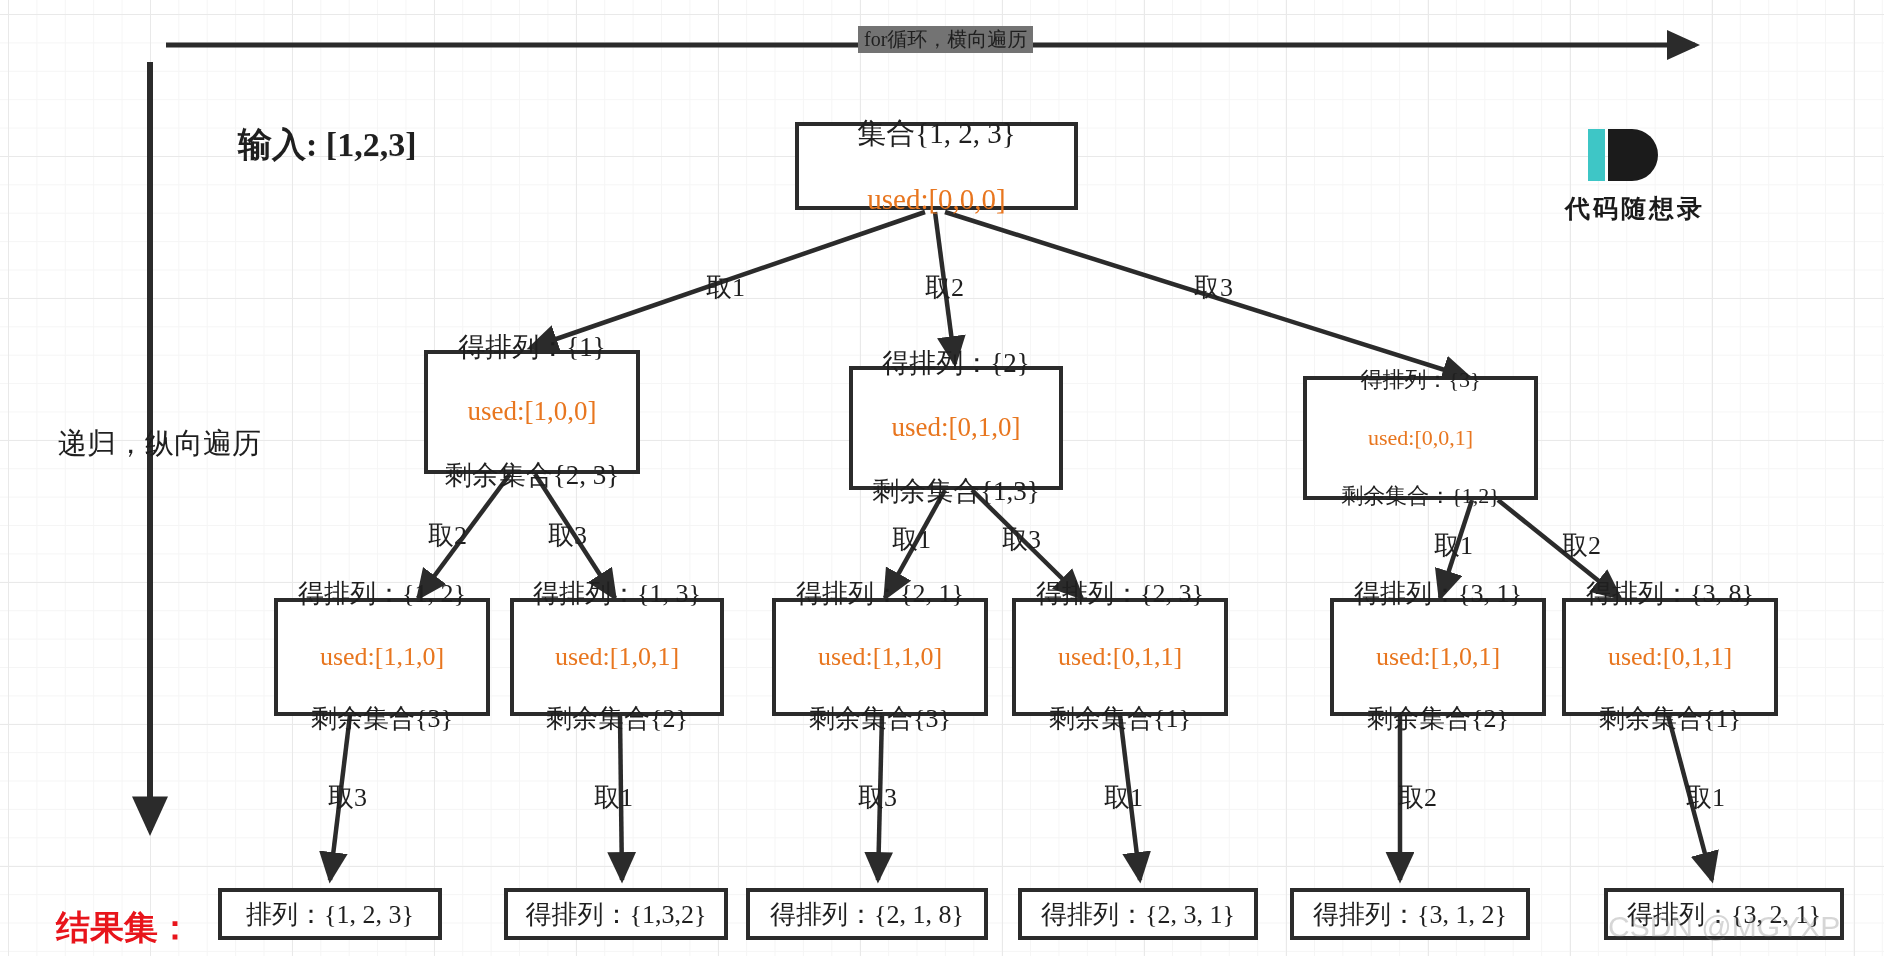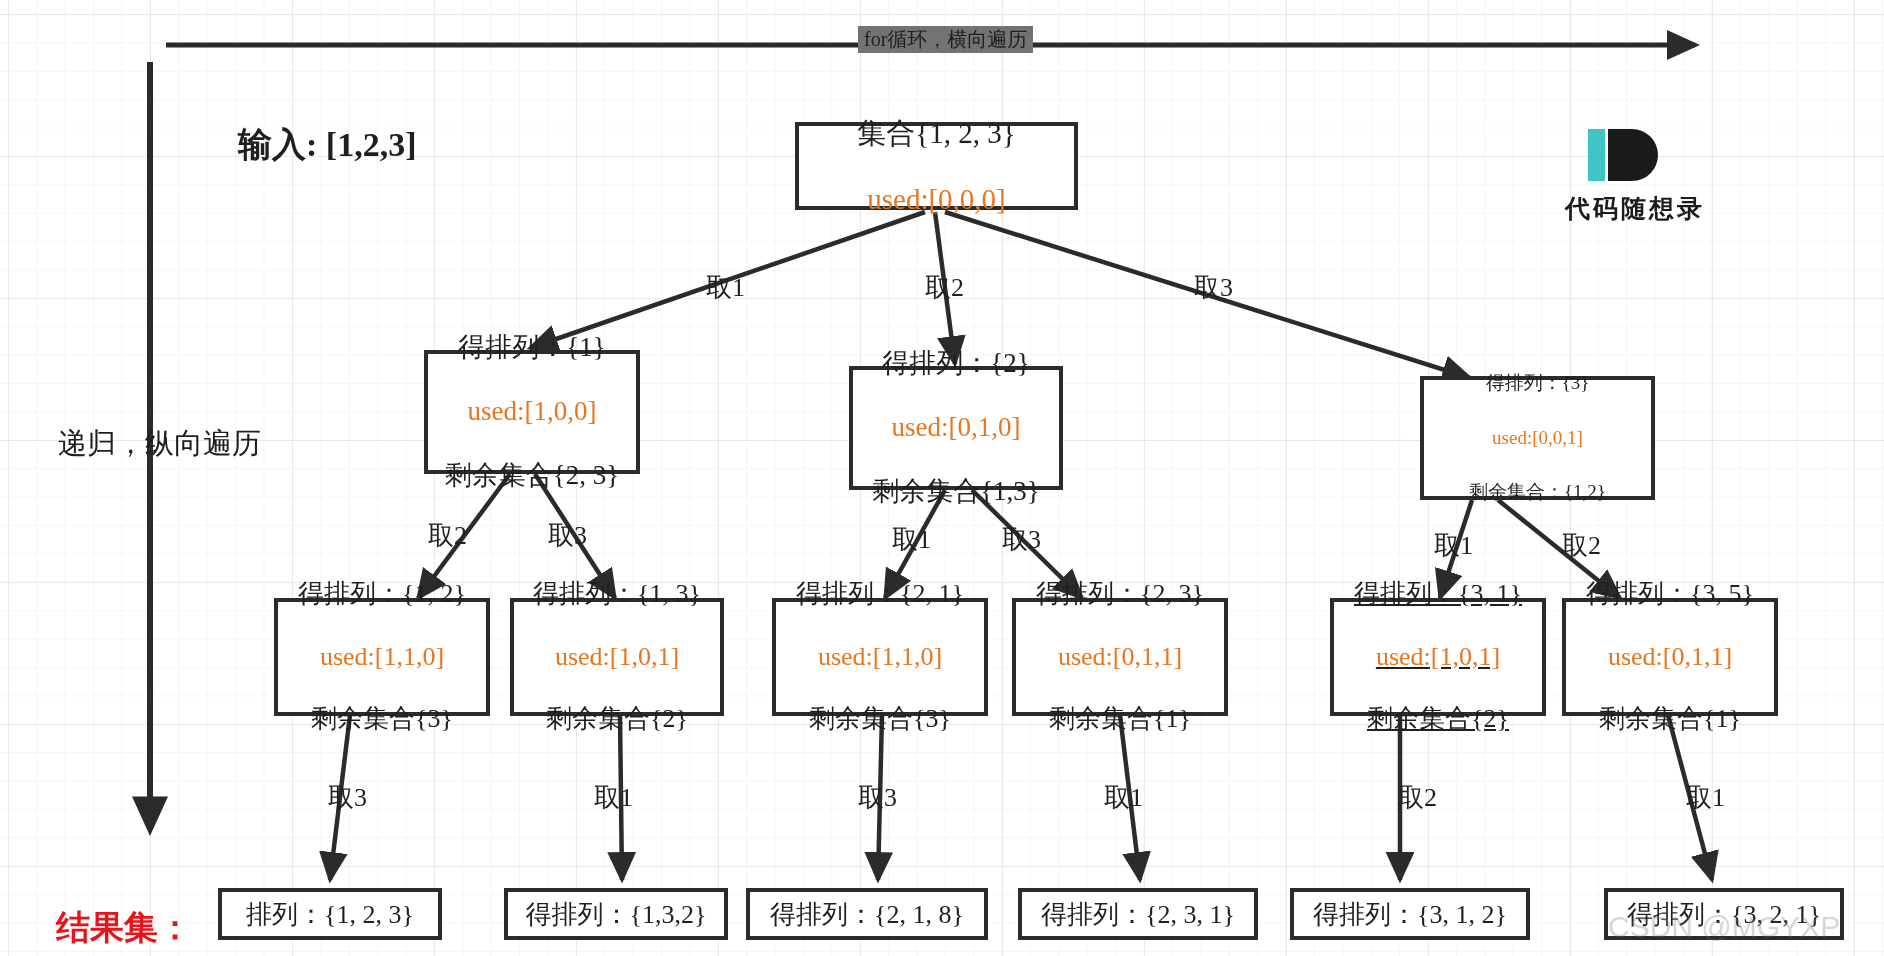--- a/index.html
+++ b/index.html
@@ -165,21 +165,21 @@
 <div class="node" style="left:424px; top:350px; width:216px; height:124px; font-size:27px;">
   <span class="ln">得排列：{1}</span>
   <span class="ln used">used:[1,0,0]</span>
   <span class="ln">剩余集合{2, 3}</span>
 </div>
 <div class="node" style="left:849px; top:366px; width:214px; height:124px; font-size:27px;text-align:right;">
   <span class="ln">得排列：{2}</span>
   <span class="ln used">used:[0,1,0]</span>
   <span class="ln">剩余集合{1,3}</span>
 </div>
-<div class="node" style="left:1420px; top:376px; width:235px; height:124px; font-size:19px;">
+<div class="node" style="left:1303px; top:376px; width:235px; height:124px; font-size:22px;">
   <span class="ln">得排列：{3}</span>
   <span class="ln used">used:[0,0,1]</span>
   <span class="ln">剩余集合：{1,2}</span>
 </div>
 
 <div class="node" style="left:274px; top:598px; width:216px; height:118px; font-size:26px;">
   <span class="ln">得排列：{1, 2}</span>
   <span class="ln used">used:[1,1,0]</span>
   <span class="ln">剩余集合{3}</span>
 </div>
@@ -191,27 +191,27 @@
 <div class="node" style="left:772px; top:598px; width:216px; height:118px; font-size:26px;">
   <span class="ln">得排列：{2, 1}</span>
   <span class="ln used">used:[1,1,0]</span>
   <span class="ln">剩余集合{3}</span>
 </div>
 <div class="node" style="left:1012px; top:598px; width:216px; height:118px; font-size:26px;">
   <span class="ln">得排列：{2, 3}</span>
   <span class="ln used">used:[0,1,1]</span>
   <span class="ln">剩余集合{1}</span>
 </div>
-<div class="node" style="left:1330px; top:598px; width:216px; height:118px; font-size:26px;text-decoration:underline;">
+<div class="node" style="left:1330px; top:598px; width:216px; height:118px; font-size:26px;">
   <span class="ln">得排列：{3, 1}</span>
   <span class="ln used">used:[1,0,1]</span>
   <span class="ln">剩余集合{2}</span>
 </div>
 <div class="node" style="left:1562px; top:598px; width:216px; height:118px; font-size:26px;">
-  <span class="ln">得排列：{3, 5}</span>
+  <span class="ln">得排列：{3, 8}</span>
   <span class="ln used">used:[0,1,1]</span>
   <span class="ln">剩余集合{1}</span>
 </div>
 
 <div class="leaf" style="left:218px; top:888px; width:224px; height:52px; font-size:26px;">
   <span>排列：{1, 2, 3}</span>
 </div>
 <div class="leaf" style="left:504px; top:888px; width:224px; height:52px; font-size:26px;">
   <span>得排列：{1,3,2}</span>
 </div>

